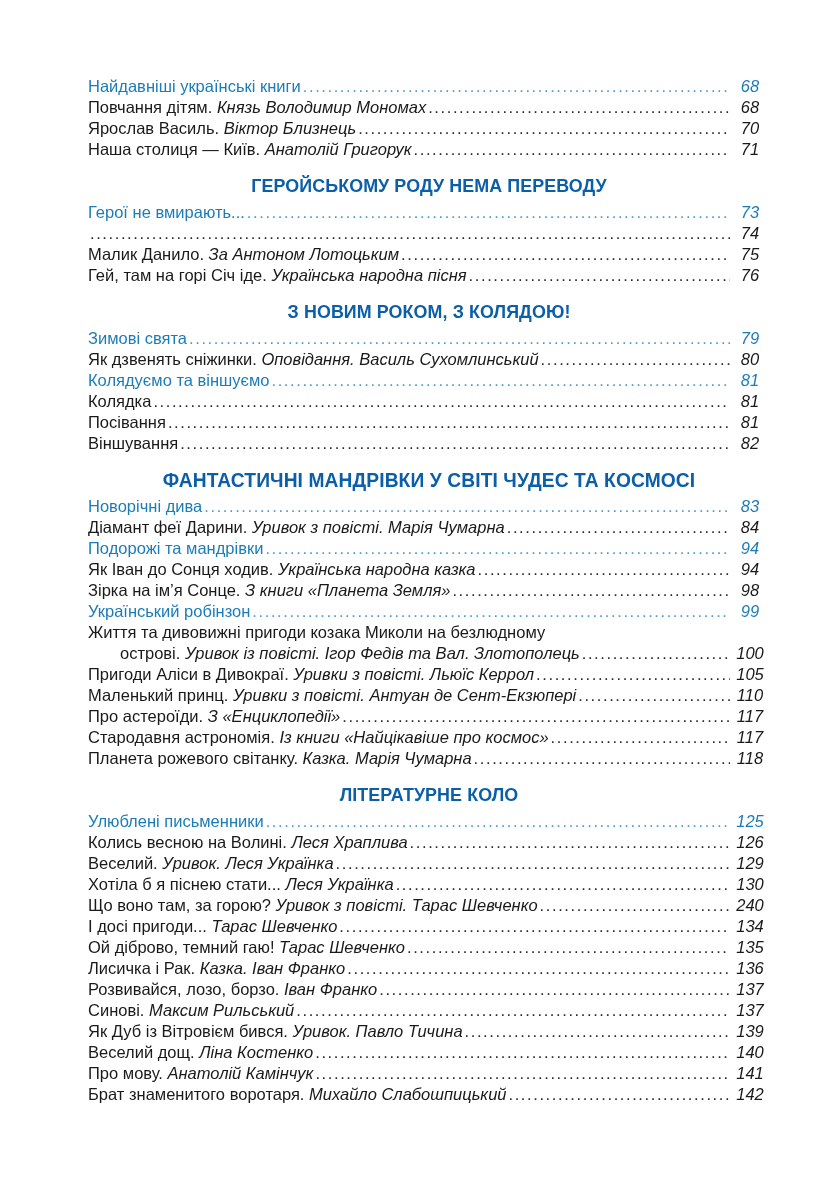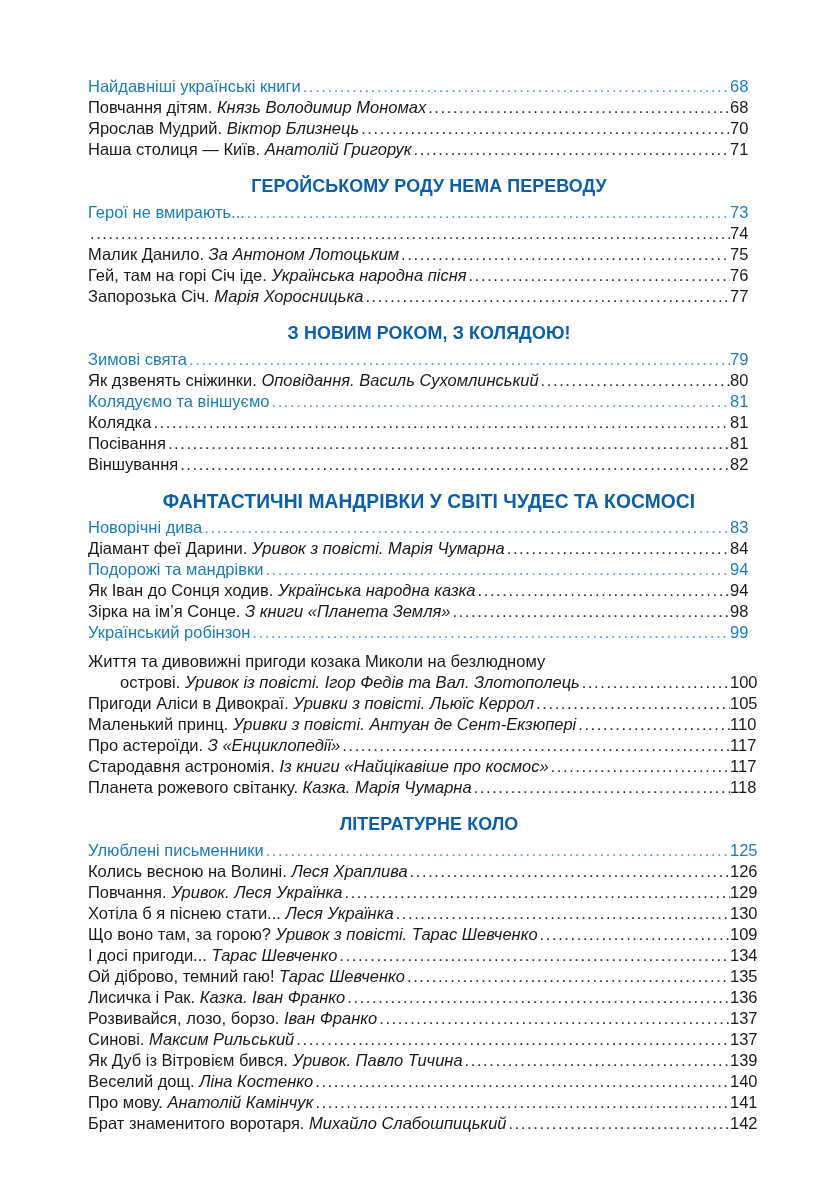--- a/index.html
+++ b/index.html
@@ -64,39 +64,39 @@
     color: #2b2b2b;
     padding: 0 2px 0 2px;
     min-width: 10px;
   }
   .entry .leader::before {
     content: "........................................................................................................................";
   }
   .entry .pageno {
     flex: 0 0 auto;
     width: 40px;
-    text-align: left;
+    text-align: center;
     font-size: 16.5px;
     color: #1a1a1a;
+    font-style: italic;
   }
 
   
   .entry.blue .etext,
   .entry.blue .pageno { color: #1c7cb8; }
   .entry.blue .leader { color: #4f9ccd; }
 
   .entry .ital {
     font-style: italic;
   }
 
   
   .entry.wrap {
     display: block;
     white-space: normal;
-    margin-top: 8px;
   }
   .entry.wrap .line1 {
     display: block;
   }
   .entry.wrap .line2 {
     display: flex;
     align-items: flex-end;
     white-space: nowrap;
     padding-left: 32px;
   }
@@ -110,21 +110,21 @@
       <span class="etext"><span>Найдавніші українські книги</span></span>
       <span class="leader"></span>
       <span class="pageno">68</span>
     </div>
     <div class="entry">
       <span class="etext"><span>Повчання дітям. </span><span class="ital">Князь Володимир Мономах</span></span>
       <span class="leader"></span>
       <span class="pageno">68</span>
     </div>
     <div class="entry">
-      <span class="etext"><span>Ярослав Мудрий. </span><span class="ital">Віктор Близнець</span></span>
+      <span class="etext"><span>Ярослав Василь. </span><span class="ital">Віктор Близнець</span></span>
       <span class="leader"></span>
       <span class="pageno">70</span>
     </div>
     <div class="entry">
       <span class="etext"><span>Наша столиця — Київ. </span><span class="ital">Анатолій Григорук</span></span>
       <span class="leader"></span>
       <span class="pageno">71</span>
     </div>
     <div class="section-head">ГЕРОЙСЬКОМУ РОДУ НЕМА ПЕРЕВОДУ</div>
     <div class="entry blue">
@@ -138,25 +138,20 @@
     </div>
     <div class="entry">
       <span class="etext"><span>Малик Данило. </span><span class="ital">За Антоном Лотоцьким</span></span>
       <span class="leader"></span>
       <span class="pageno">75</span>
     </div>
     <div class="entry">
       <span class="etext"><span>Гей, там на горі Січ іде. </span><span class="ital">Українська народна пісня</span></span>
       <span class="leader"></span>
       <span class="pageno">76</span>
-    </div>
-    <div class="entry">
-      <span class="etext"><span>Запорозька Січ. </span><span class="ital">Марія Хоросницька</span></span>
-      <span class="leader"></span>
-      <span class="pageno">77</span>
     </div>
     <div class="section-head">З НОВИМ РОКОМ, З КОЛЯДОЮ!</div>
     <div class="entry blue">
       <span class="etext"><span>Зимові свята</span></span>
       <span class="leader"></span>
       <span class="pageno">79</span>
     </div>
     <div class="entry">
       <span class="etext"><span>Як дзвенять сніжинки. </span><span class="ital">Оповідання. Василь Сухомлинський</span></span>
       <span class="leader"></span>
@@ -251,33 +246,33 @@
       <span class="etext"><span>Улюблені письменники</span></span>
       <span class="leader"></span>
       <span class="pageno">125</span>
     </div>
     <div class="entry">
       <span class="etext"><span>Колись весною на Волині. </span><span class="ital">Леся Храплива</span></span>
       <span class="leader"></span>
       <span class="pageno">126</span>
     </div>
     <div class="entry">
-      <span class="etext"><span>Повчання. </span><span class="ital">Уривок. Леся Українка</span></span>
+      <span class="etext"><span>Веселий. </span><span class="ital">Уривок. Леся Українка</span></span>
       <span class="leader"></span>
       <span class="pageno">129</span>
     </div>
     <div class="entry">
       <span class="etext"><span>Хотіла б я піснею стати... </span><span class="ital">Леся Українка</span></span>
       <span class="leader"></span>
       <span class="pageno">130</span>
     </div>
     <div class="entry">
       <span class="etext"><span>Що воно там, за горою? </span><span class="ital">Уривок з повісті. Тарас Шевченко</span></span>
       <span class="leader"></span>
-      <span class="pageno">109</span>
+      <span class="pageno">240</span>
     </div>
     <div class="entry">
       <span class="etext"><span>І досі пригоди... </span><span class="ital">Тарас Шевченко</span></span>
       <span class="leader"></span>
       <span class="pageno">134</span>
     </div>
     <div class="entry">
       <span class="etext"><span>Ой діброво, темний гаю! </span><span class="ital">Тарас Шевченко</span></span>
       <span class="leader"></span>
       <span class="pageno">135</span>

